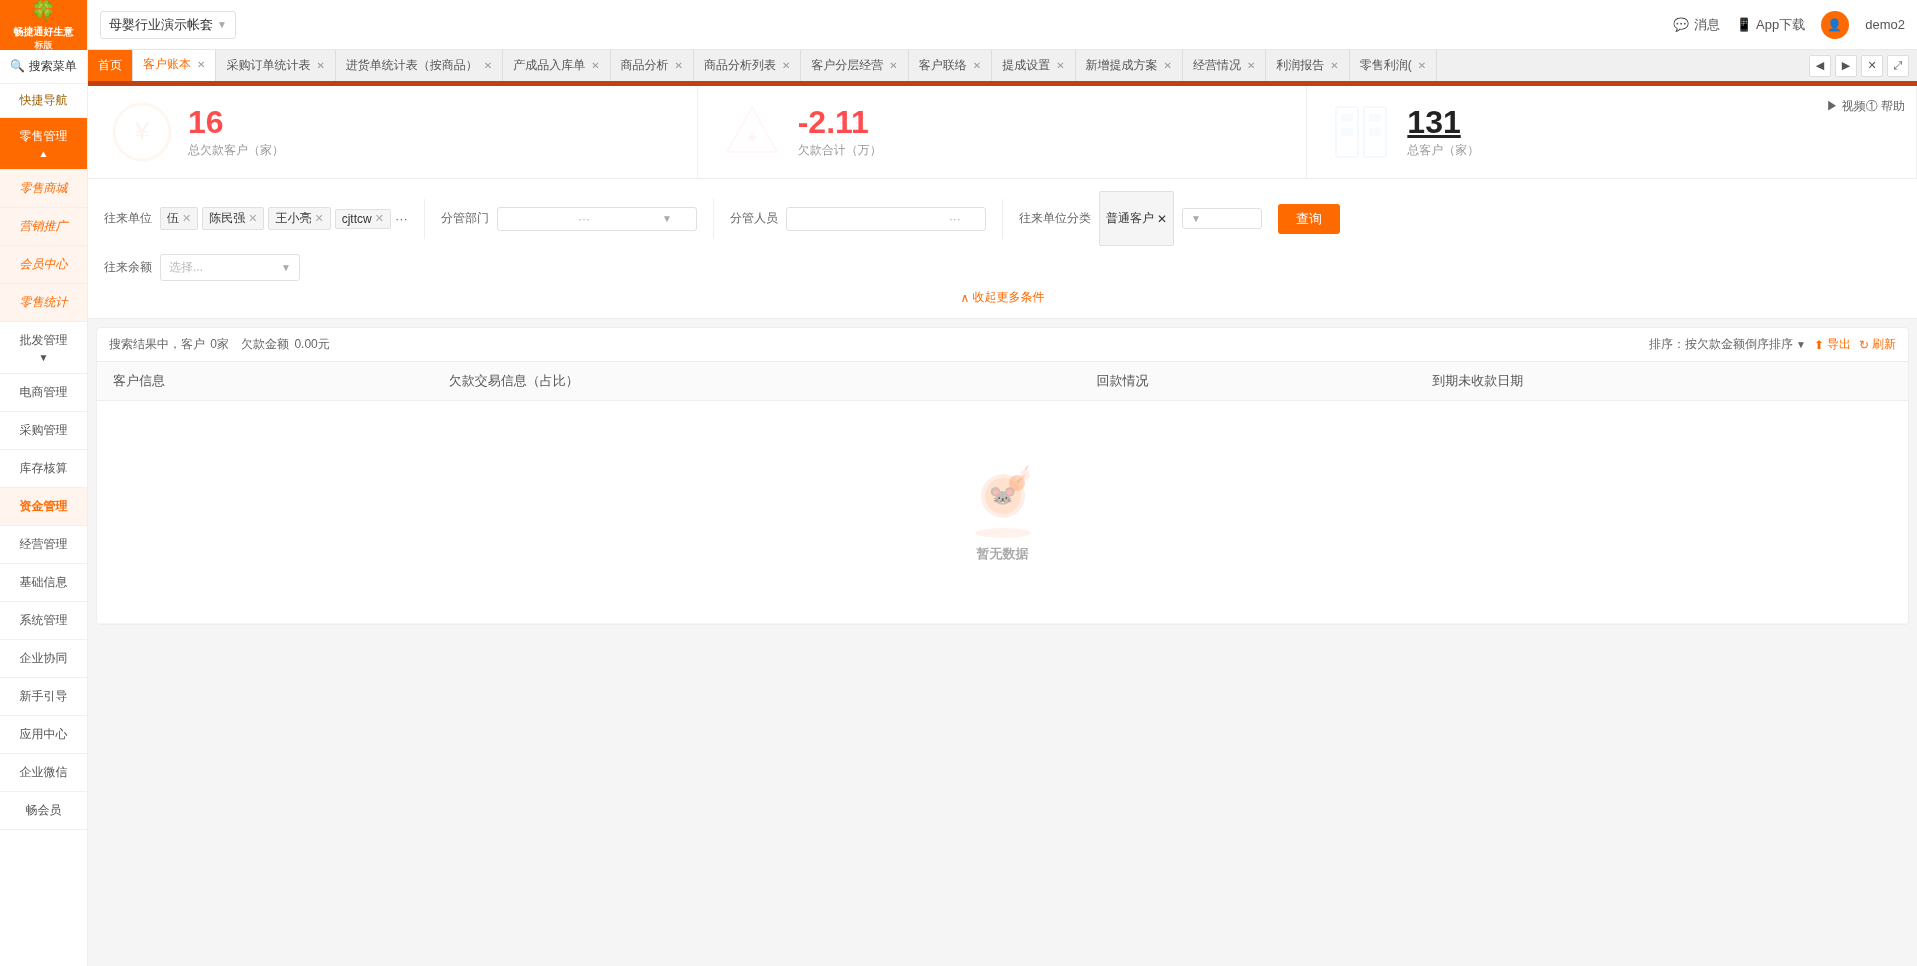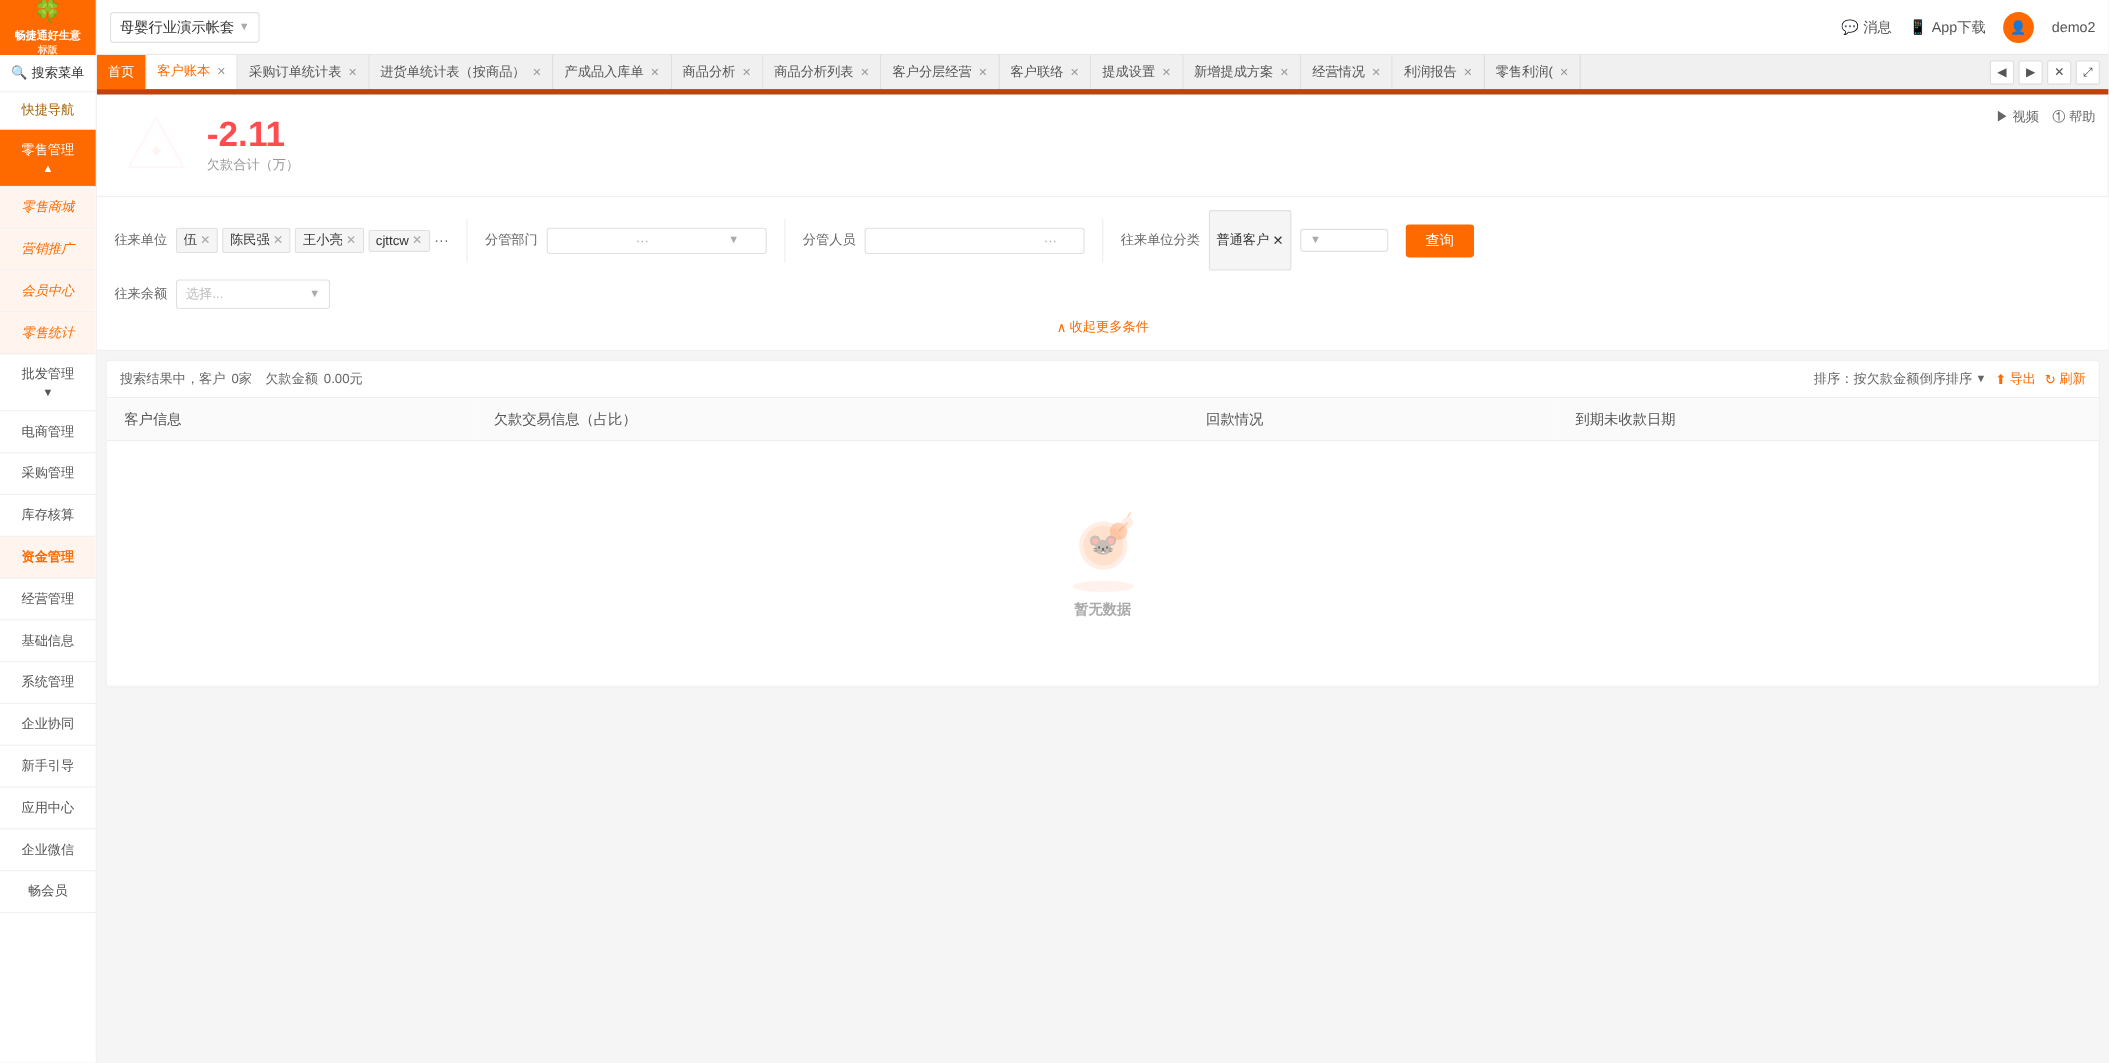--- a/index.html
+++ b/index.html
@@ -222,21 +222,21 @@
     .stat-label {
       font-size: 12px;
       color: #999;
       margin-top: 4px;
     }
     .page-help {
       position: absolute;
       right: 12px;
       top: 12px;
       display: flex;
-      gap: 12px;
+      gap: 0;
       font-size: 12px;
       color: #666;
     }
     .page-help span { cursor: pointer; }
 
     
     .filter-area {
       background: #fff;
       padding: 12px 16px 8px;
       border-bottom: 1px solid #eee;
@@ -576,34 +576,62 @@
       <div class="tab-ctrl-btn">▶</div>
       <div class="tab-ctrl-btn">✕</div>
       <div class="tab-ctrl-btn">⤢</div>
     </div>
   </div>
 
   <div class="page-content">
 
     <div class="stats-row">
 
+      <div class="stat-card">
+        <div class="stat-icon orange">
+          <svg viewBox="0 0 60 60" width="60" height="60" fill="none">
+            <circle cx="30" cy="30" r="28" stroke="#ff6a00" stroke-width="3" fill="none" opacity="0.3"></circle>
+            <text x="30" y="38" text-anchor="middle" font-size="26" fill="#ff6a00" opacity="0.4">¥</text>
+          </svg>
+        </div>
+        <div class="stat-text">
+          <div class="stat-value">16</div>
+          <div class="stat-label">总欠款客户（家）</div>
+        </div>
+      </div>
 
       <div class="stat-card">
         <div class="stat-icon" style="color:#ffaaaa;font-size:40px;">
           <svg viewBox="0 0 60 60" width="60" height="60">
             <polygon points="30,5 55,50 5,50" fill="none" stroke="#ff9999" stroke-width="2" opacity="0.4"></polygon>
             <text x="30" y="42" text-anchor="middle" font-size="18" fill="#ff9999" opacity="0.5">✦</text>
           </svg>
         </div>
         <div class="stat-text">
           <div class="stat-value">-2.11</div>
           <div class="stat-label">欠款合计（万）</div>
         </div>
       </div>
 
+      <div class="stat-card">
+        <div class="stat-icon blue">
+          <svg viewBox="0 0 60 60" width="60" height="60">
+            <rect x="5" y="5" width="22" height="50" rx="2" fill="none" stroke="#99ccff" stroke-width="2" opacity="0.5"></rect>
+            <rect x="33" y="5" width="22" height="50" rx="2" fill="none" stroke="#99ccff" stroke-width="2" opacity="0.5"></rect>
+            <rect x="10" y="12" width="12" height="8" rx="1" fill="#99ccff" opacity="0.4"></rect>
+            <rect x="38" y="12" width="12" height="8" rx="1" fill="#99ccff" opacity="0.4"></rect>
+            <rect x="10" y="26" width="12" height="8" rx="1" fill="#99ccff" opacity="0.4"></rect>
+            <rect x="38" y="26" width="12" height="8" rx="1" fill="#99ccff" opacity="0.4"></rect>
+          </svg>
+        </div>
+        <div class="stat-text">
+          <div class="stat-value black">131</div>
+          <div class="stat-label">总客户（家）</div>
+        </div>
+      </div>
 
       <div class="page-help">
         <span>▶ 视频</span>
         <span>① 帮助</span>
       </div>
     </div>
 
     <div class="filter-area">
       <div class="filter-row">
 

